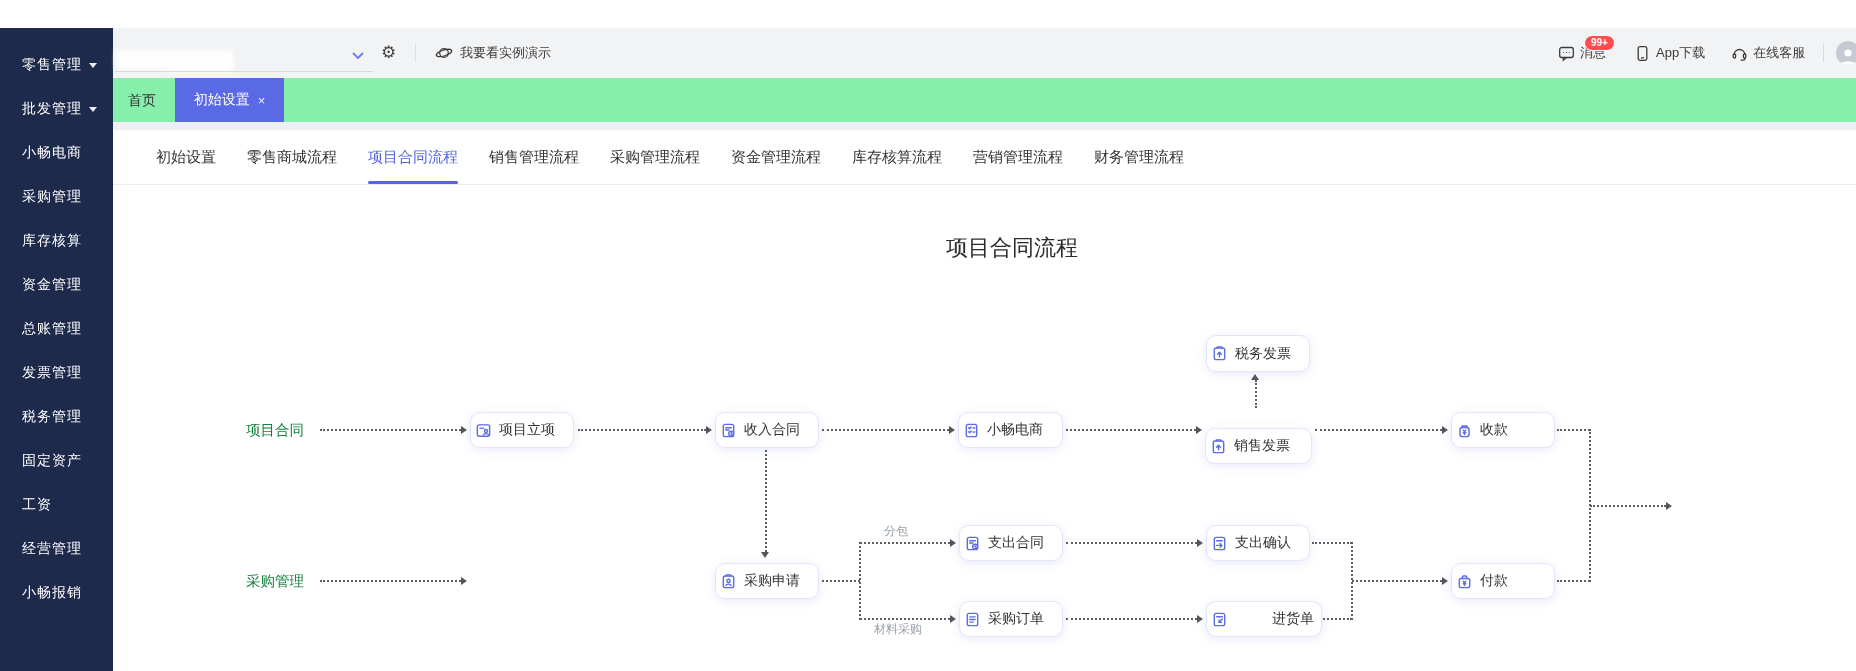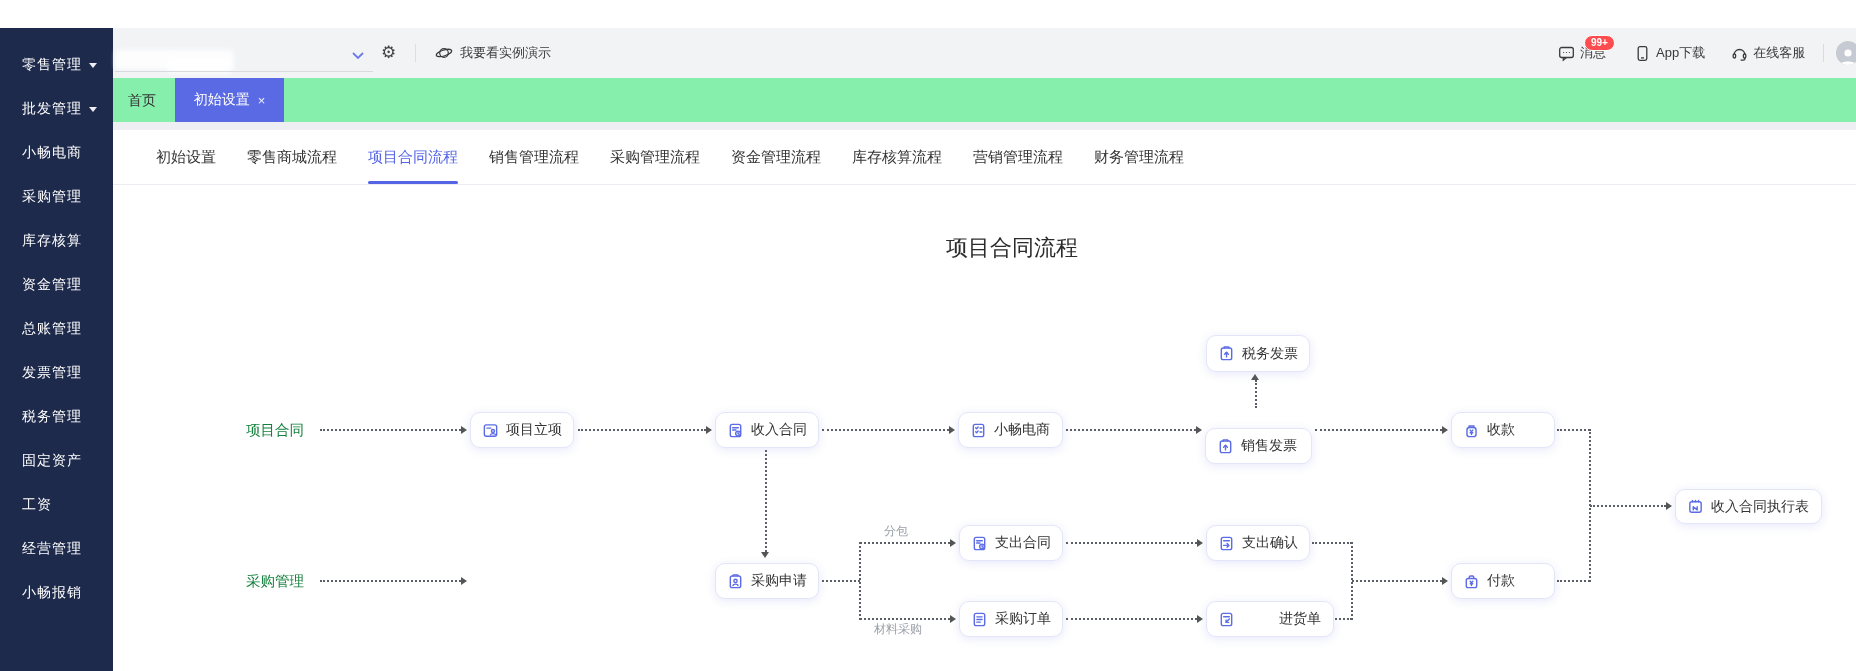--- a/index.html
+++ b/index.html
@@ -52,21 +52,21 @@
   .subtabs-right{position:absolute;right:8px;top:0;height:100%;display:flex;align-items:center;gap:7px;font-size:13.5px;color:#333;}
   .circle-ic{width:15px;height:15px;border:1.2px solid #333;border-radius:50%;display:inline-flex;align-items:center;justify-content:center;box-sizing:border-box;}
   .play-tri{width:0;height:0;border-top:3px solid transparent;border-bottom:3px solid transparent;border-left:5px solid #333;margin-left:1px;}
   .q{font-size:9.5px;color:#333;font-weight:bold;line-height:1;}
   .sub-divider{width:1px;height:14px;background:#bbb;margin:0 2px;}
 
   
   .flow{position:absolute;left:0;top:0;width:1856px;height:671px;pointer-events:none;}
   .flow-title{position:absolute;left:912px;top:233px;width:200px;text-align:center;font-size:22px;color:#2b2b2b;font-weight:500;}
   .lane-label{position:absolute;font-size:14.5px;color:#15803d;font-weight:500;text-align:center;}
-  .node{position:absolute;display:flex;align-items:center;gap:7px;padding:0 10px 0 11px;background:#fff;border:1px solid #e3e6f9;border-radius:10px;box-shadow:0 2px 10px rgba(103,115,225,.16);font-size:14px;color:#333;box-sizing:border-box;pointer-events:auto;cursor:pointer;white-space:nowrap;}
+  .node{position:absolute;display:flex;align-items:center;gap:7px;padding:0 10px 0 4px;background:#fff;border:1px solid #e3e6f9;border-radius:10px;box-shadow:0 2px 10px rgba(103,115,225,.16);font-size:14px;color:#333;box-sizing:border-box;pointer-events:auto;cursor:pointer;white-space:nowrap;}
   .node svg{flex-shrink:0;}
   .eh{position:absolute;border-top:2px dotted #5a5e66;height:0;}
   .ev{position:absolute;border-left:2px dotted #5a5e66;width:0;}
   .ar{position:absolute;width:0;height:0;border-top:4px solid transparent;border-bottom:4px solid transparent;border-left:6px solid #555;}
   .au{position:absolute;width:0;height:0;border-left:4px solid transparent;border-right:4px solid transparent;border-bottom:6px solid #555;}
   .ad{position:absolute;width:0;height:0;border-left:4px solid transparent;border-right:4px solid transparent;border-top:6px solid #555;}
   .edge-label{position:absolute;font-size:12px;color:#9aa0a8;}
 </style>
 </head>
 <body>
@@ -306,28 +306,20 @@
     </div>
     <div class="node" style="left:1206px;top:335px;width:104px;height:37px;">
       <svg width="17" height="17" viewBox="0 0 18 18" fill="none" stroke="#5b6ce6" stroke-width="1.5" stroke-linecap="round" stroke-linejoin="round">
           <rect x="3.5" y="3.2" width="11" height="12.3" rx="2"></rect>
           <path d="M6.6 3.2V2h4.8v1.2"></path>
           <path d="M9 12.6V7.8"></path>
           <path d="M7 9.8l2-2 2 2"></path>
         </svg>
       <span>税务发票</span>
     </div>
-    <div class="node" style="left:1675px;top:489px;width:147px;height:35px;">
-      <svg width="17" height="17" viewBox="0 0 18 18" fill="none" stroke="#5b6ce6" stroke-width="1.5" stroke-linecap="round" stroke-linejoin="round">
-          <rect x="3" y="4" width="12" height="11" rx="2"></rect>
-          <path d="M5.8 4V2.6M9 4V2.6M12.2 4V2.6"></path>
-          <path d="M6.6 12.6V9.2l4.2 3.4V9.2"></path>
-        </svg>
-      <span>收入合同执行表</span>
-    </div>
     <div class="node" style="left:715px;top:563px;width:104px;height:36px;">
       <svg width="17" height="17" viewBox="0 0 18 18" fill="none" stroke="#5b6ce6" stroke-width="1.5" stroke-linecap="round" stroke-linejoin="round">
           <rect x="3.5" y="3.2" width="11" height="12.3" rx="2"></rect>
           <path d="M6.6 3.2V2h4.8v1.2"></path>
           <circle cx="9" cy="8.4" r="1.7"></circle>
           <path d="M6.3 13.2c.5-1.9 4.9-1.9 5.4 0"></path>
         </svg>
       <span>采购申请</span>
     </div>
     <div class="node" style="left:959px;top:525px;width:104px;height:36px;">
@@ -348,21 +340,21 @@
         </svg>
       <span>支出确认</span>
     </div>
     <div class="node" style="left:959px;top:601px;width:104px;height:36px;">
       <svg width="17" height="17" viewBox="0 0 18 18" fill="none" stroke="#5b6ce6" stroke-width="1.5" stroke-linecap="round" stroke-linejoin="round">
           <rect x="3.5" y="2.5" width="11" height="13" rx="2"></rect>
           <path d="M6.2 6.2h5.6M6.2 9h5.6M6.2 11.8h3.6"></path>
         </svg>
       <span>采购订单</span>
     </div>
-    <div class="node" style="left:1206px;top:601px;width:128px;height:36px;gap:44px;">
+    <div class="node" style="left:1206px;top:601px;width:116px;height:36px;gap:44px;">
       <svg width="17" height="17" viewBox="0 0 18 18" fill="none" stroke="#5b6ce6" stroke-width="1.5" stroke-linecap="round" stroke-linejoin="round">
           <rect x="3.5" y="2.5" width="11" height="13" rx="2"></rect>
           <path d="M6 6h6"></path>
           <path d="M12 8.6l-3.4 3.4"></path>
           <path d="M8.6 9.4v2.6h2.6"></path>
         </svg>
       <span>进货单</span>
     </div>
     <div class="node" style="left:1451px;top:563px;width:104px;height:36px;">
       <svg width="17" height="17" viewBox="0 0 18 18" fill="none" stroke="#5b6ce6" stroke-width="1.5" stroke-linecap="round" stroke-linejoin="round">

